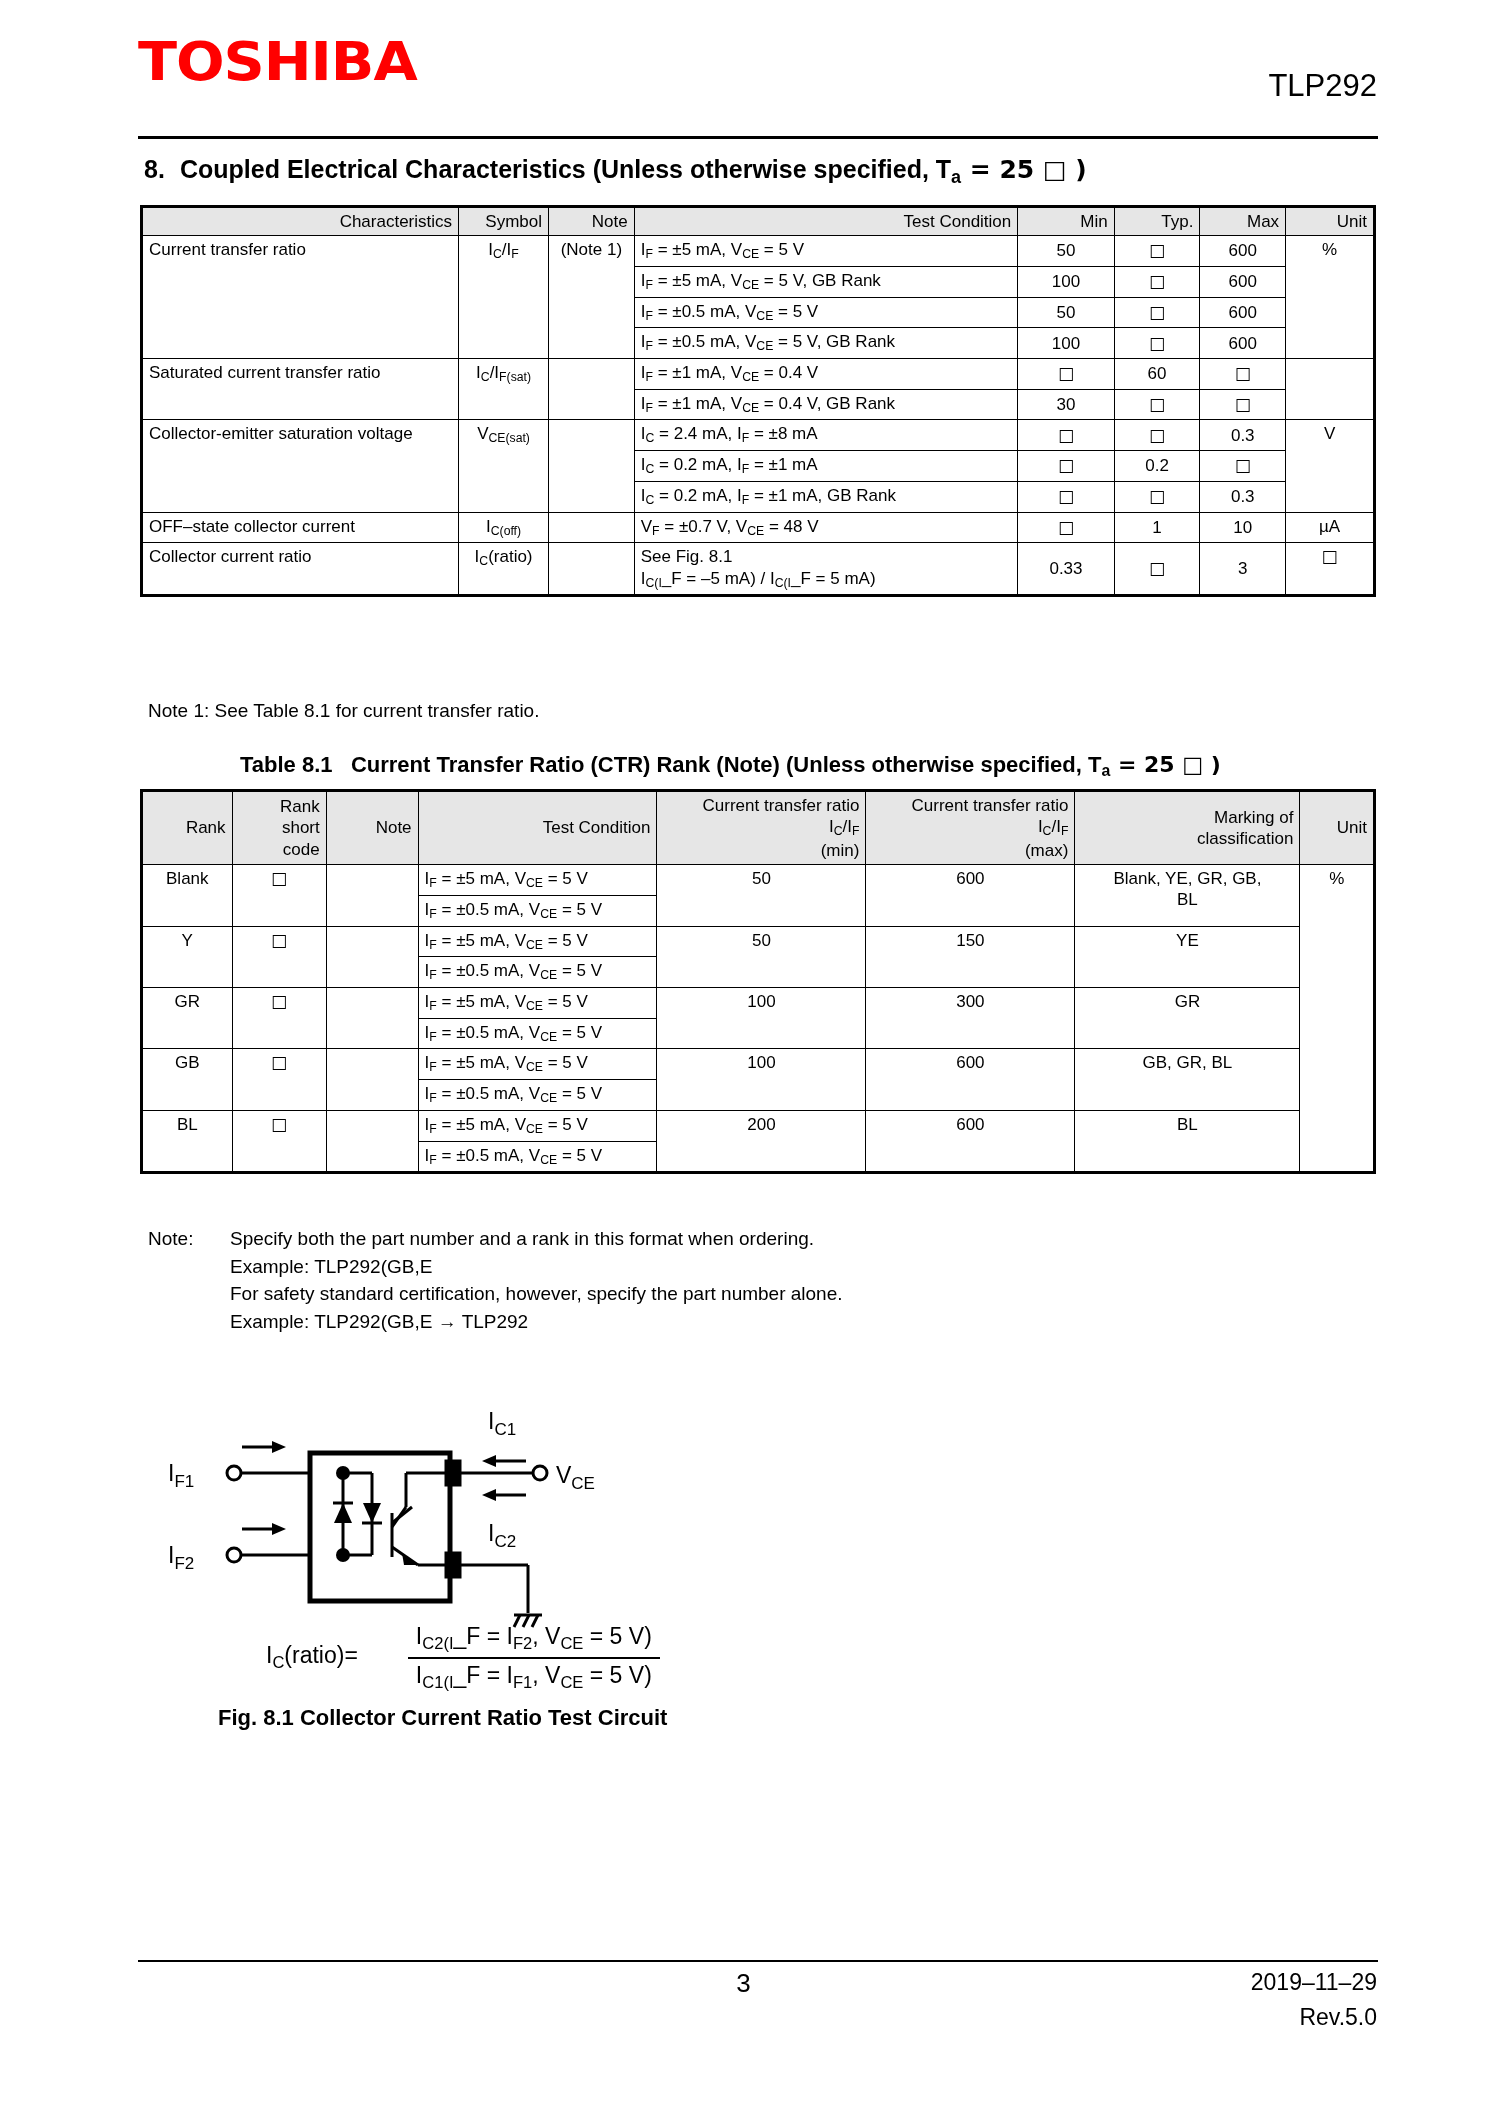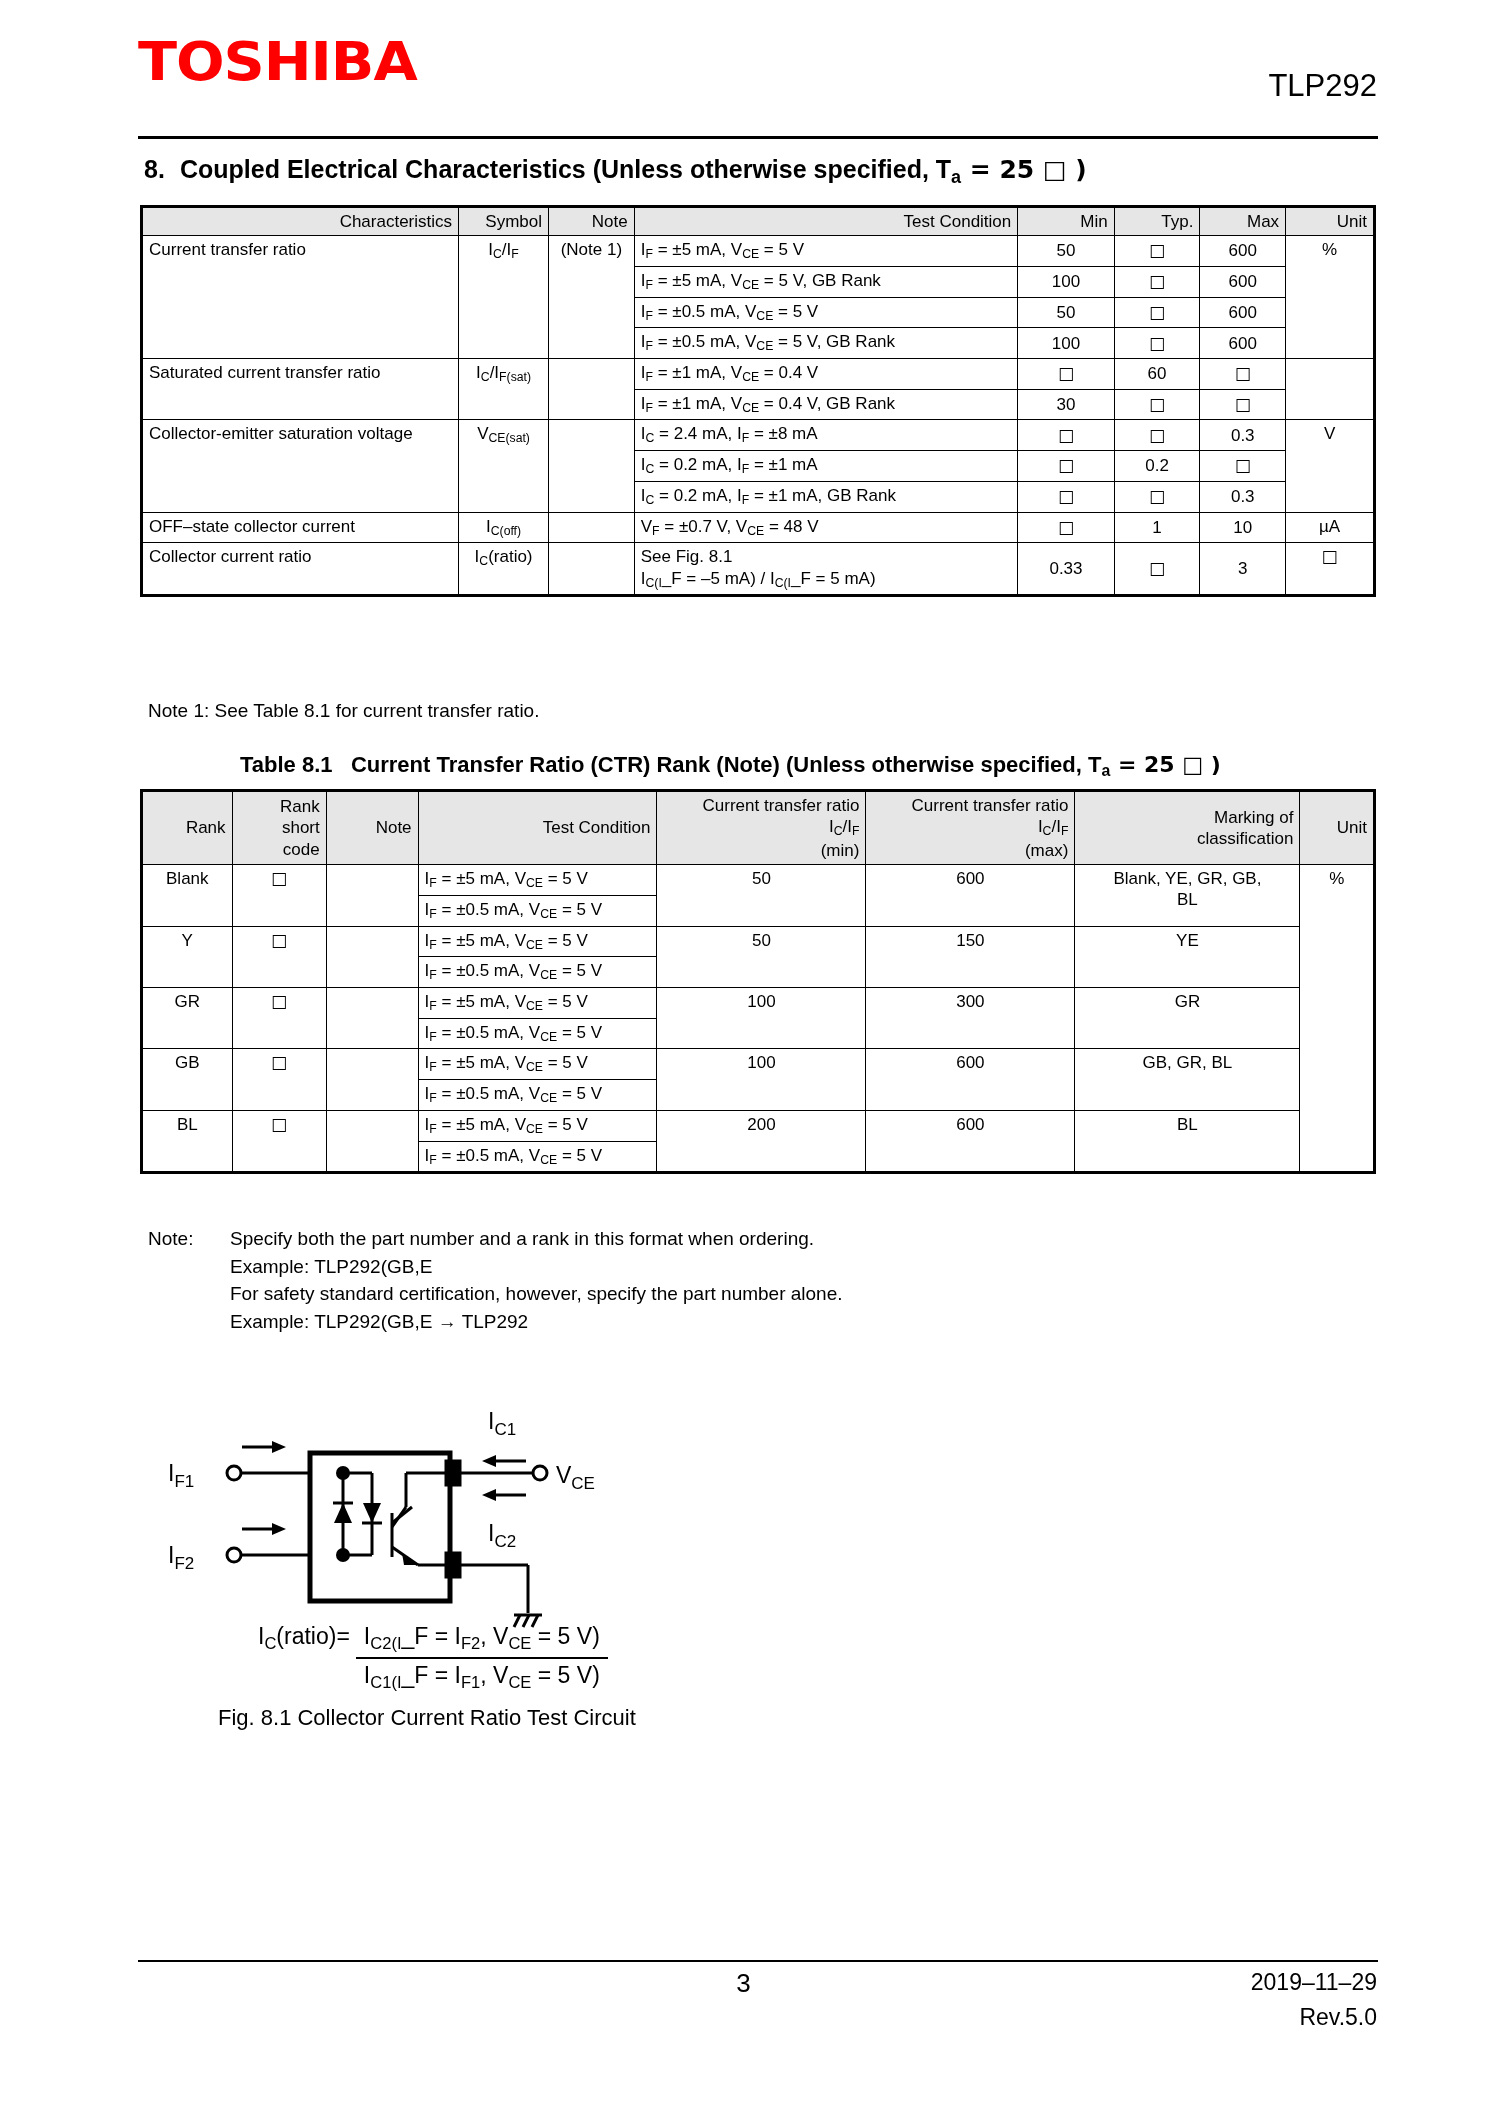--- a/index.html
+++ b/index.html
@@ -72,21 +72,21 @@
 
   
   .note-block { position:absolute; left:148px; top:1225px; font-size:19px; line-height:1.45; }
   .note-block .nb-label { position:absolute; left:0; top:0; }
   .note-block .nb-lines { margin-left:82px; }
 
   
   #circuit { position:absolute; left:150px; top:1395px; }
   .fig-cap {
     position:absolute; left:218px; top:1705px;
-    font-size:22px; font-weight:normal;
+    font-size:22px; font-weight:bold;
   }
 
   
   .foot-rule { position:absolute; left:138px; top:1960px; width:1240px; border-top:2px solid #000; }
   .foot-left { position:absolute; left:138px; top:1968px; font-size:17px; line-height:1.5; }
   .foot-page { position:absolute; left:0; top:1968px; width:1487px; text-align:center; font-size:26px; }
   .foot-right { position:absolute; right:110px; top:1965px; font-size:23px; text-align:right; line-height:1.5; }
 </style>
 </head>
 <body>
@@ -386,21 +386,21 @@
       <g font-family="Liberation Sans, sans-serif" font-size="23" fill="#000">
         <text x="18" y="86"><tspan id="svg-if1-main">I</tspan><tspan id="svg-if1-sub" font-size="17" dy="6">F1</tspan></text>
         <text x="18" y="168"><tspan id="svg-if2-main">I</tspan><tspan id="svg-if2-sub" font-size="17" dy="6">F2</tspan></text>
         <text x="338" y="34"><tspan id="svg-ic1-main">I</tspan><tspan id="svg-ic1-sub" font-size="17" dy="6">C1</tspan></text>
         <text x="338" y="146"><tspan id="svg-ic2-main">I</tspan><tspan id="svg-ic2-sub" font-size="17" dy="6">C2</tspan></text>
         <text x="406" y="88"><tspan id="svg-vce-main">V</tspan><tspan id="svg-vce-sub" font-size="17" dy="6">CE</tspan></text>
       </g>
     </svg>
 
     
-    <div style="position:absolute; left:108px; top:228px; display:flex; font-size:23px;">
+    <div style="position:absolute; left:116px; top:228px; display:flex; align-items:center; font-size:23px;gap:44px;">
       <span style="margin-right:6px;">
         <span>I</span><sub>C</sub><span>(ratio)=</span>
       </span>
       <span style="display:inline-block; text-align:center;">
         <span style="display:block; padding:0 8px 3px 8px; border-bottom:2px solid #000;" id="f-num">I<sub>C2(I</sub>_F = I<sub>F2</sub>, V<sub>CE</sub> = 5 V)</span>
         <span style="display:block; padding:3px 8px 0 8px;" id="f-den">I<sub>C1(I</sub>_F = I<sub>F1</sub>, V<sub>CE</sub> = 5 V)</span>
       </span>
     </div>
   </div>
 

